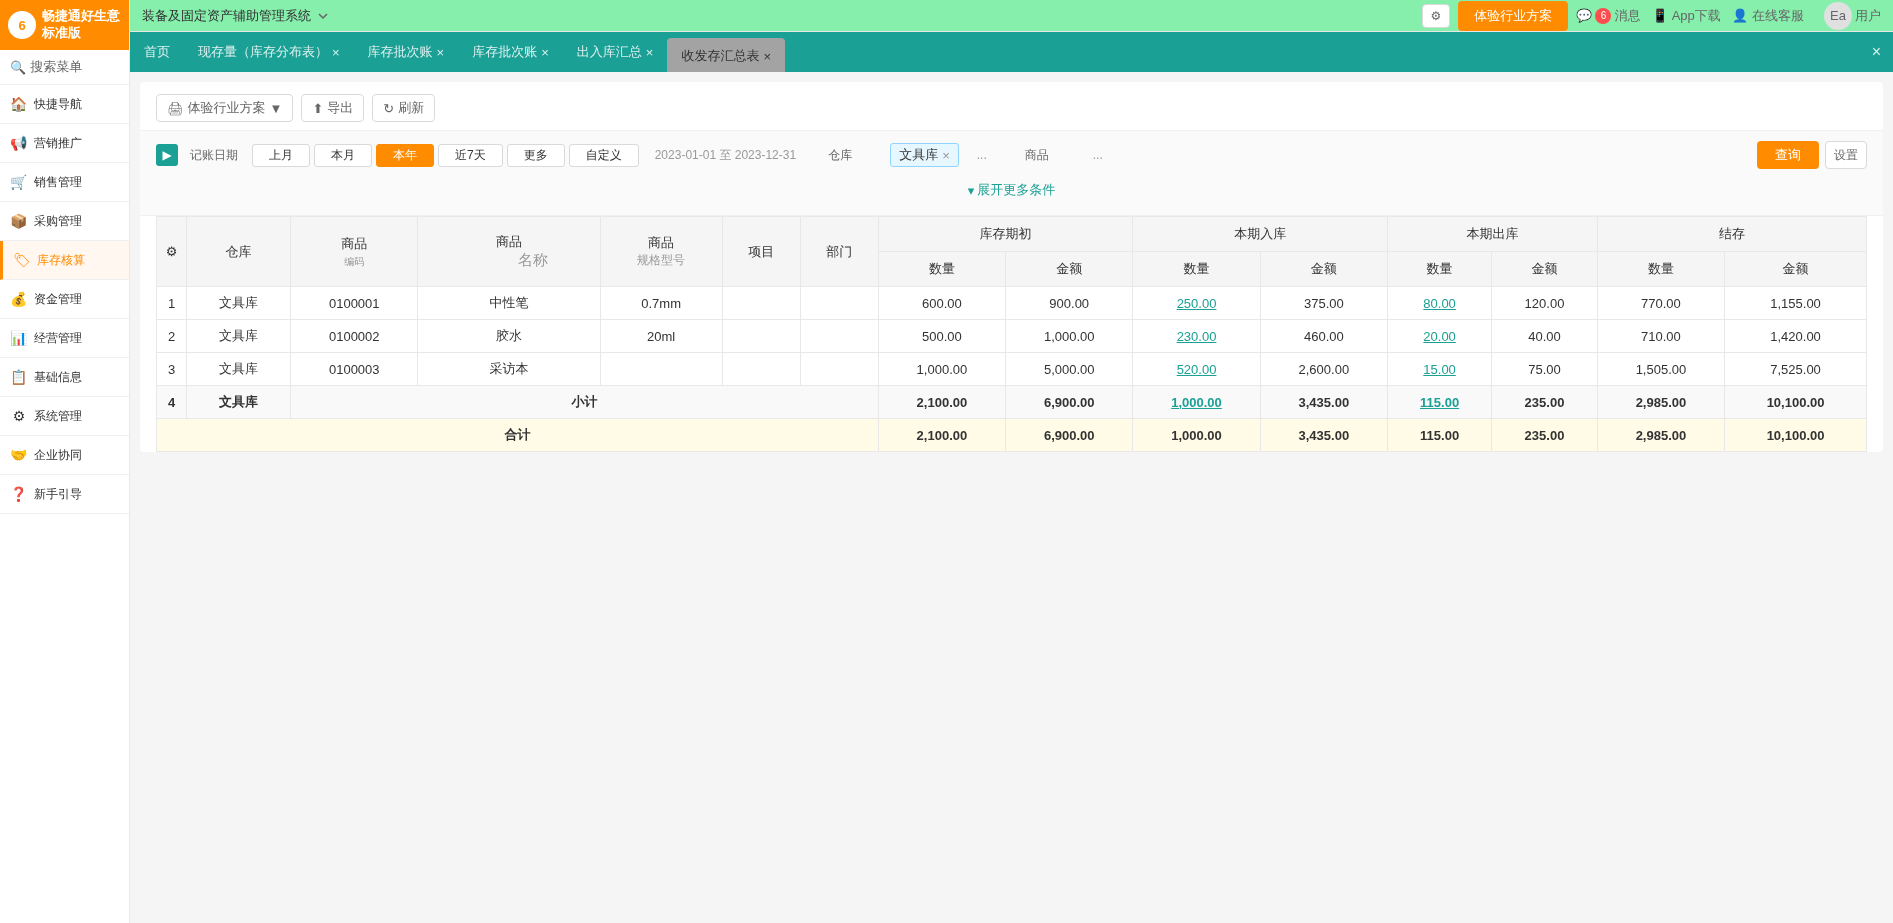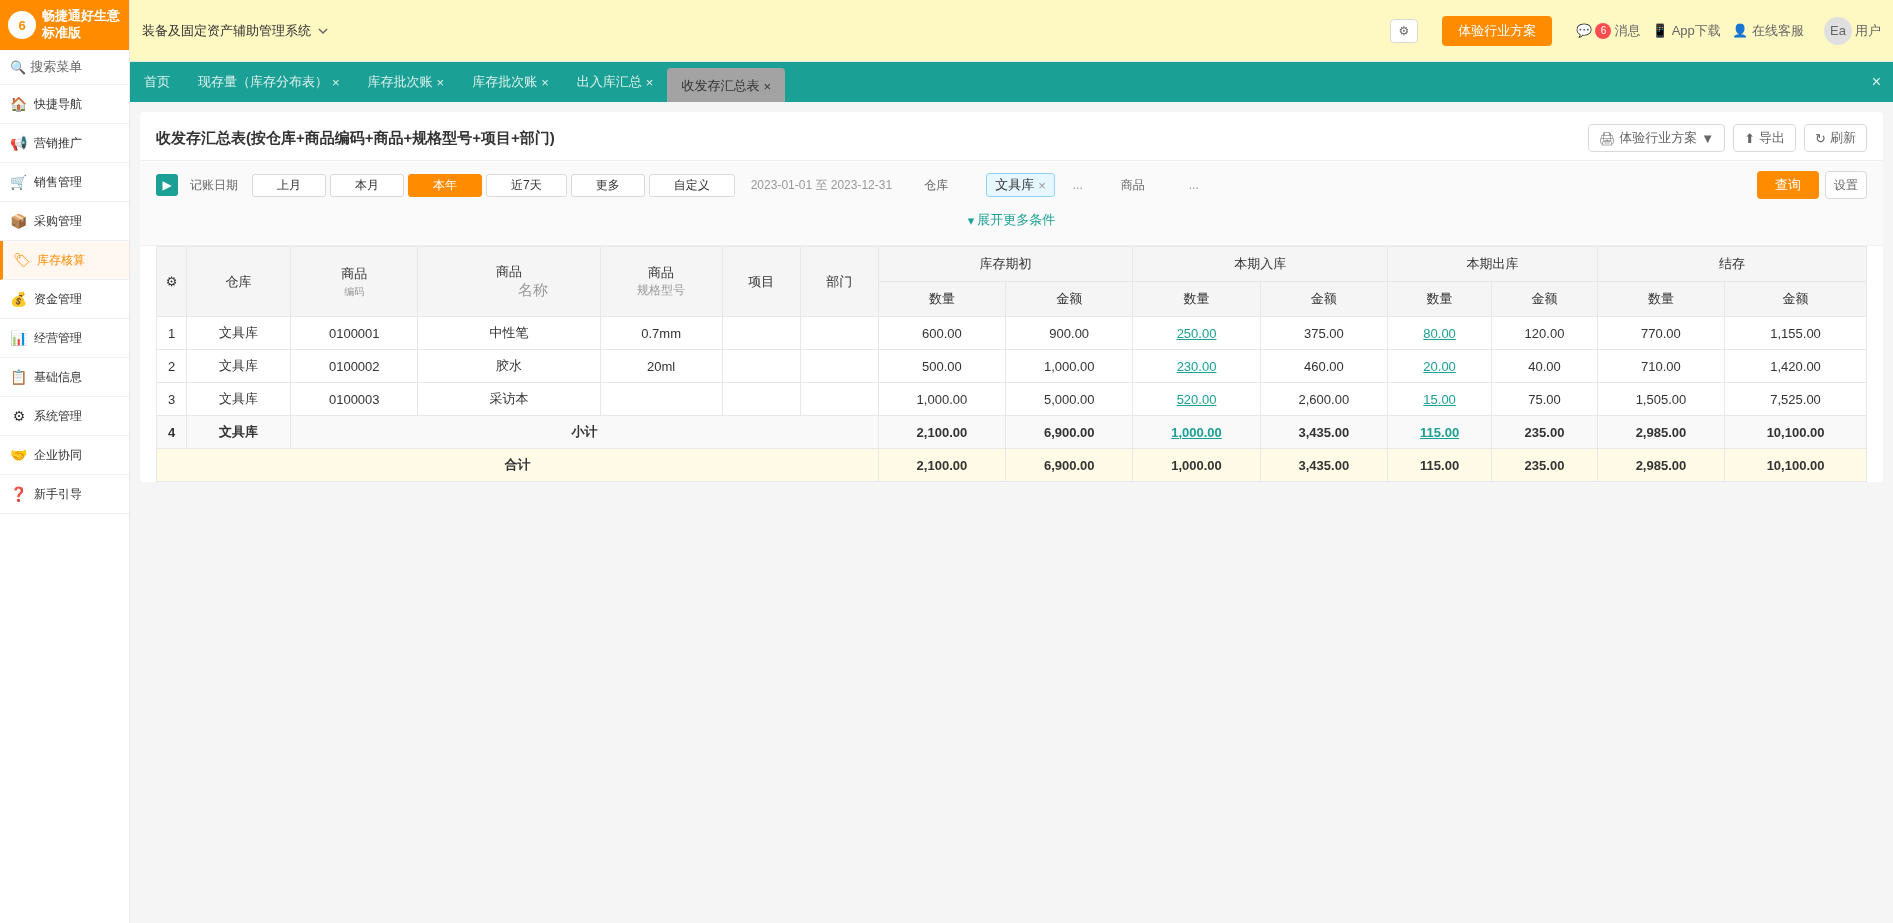--- a/index.html
+++ b/index.html
@@ -13,21 +13,21 @@
     .sidebar-search { padding: 8px 10px; display: flex; align-items: center; gap: 4px; color: #666; cursor: pointer; border-bottom: 1px solid #f0f0f0; }
     .sidebar-item { padding: 10px 10px; display: flex; align-items: center; gap: 6px; color: #333; cursor: pointer; border-bottom: 1px solid #f0f0f0; }
     .sidebar-item.active { background: #fff7f0; color: #ff8c00; border-left: 3px solid #ff8c00; }
     .sidebar-item .icon { width: 18px; height: 18px; display: flex; align-items: center; justify-content: center; flex-shrink: 0; font-size: 14px; }
     .sidebar-item-label { font-size: 12px; }
 
     
     .main { flex: 1; display: flex; flex-direction: column; overflow: hidden; }
 
     
-    .topbar { height: 62px; background: #fef9c3; display: flex; align-items: center; padding: 0 12px; gap: 24px; border-bottom: 1px solid #e8e8e8; flex-shrink: 0; }
+    .topbar { height: 32px; background: #86efac; display: flex; align-items: center; padding: 0 12px; gap: 8px; border-bottom: 1px solid #e8e8e8; flex-shrink: 0; }
     .topbar-title { font-size: 13px; color: #333; flex: 1; display: flex; align-items: center; gap: 6px; }
     .topbar-btn-orange { background: #ff8c00; color: #fff; border: none; border-radius: 4px; padding: 6px 16px; font-size: 13px; cursor: pointer; }
     .topbar-actions { display: flex; align-items: center; gap: 12px; color: #666; font-size: 12px; }
     .topbar-action-item { display: flex; align-items: center; gap: 3px; cursor: pointer; }
     .topbar-action-badge { background: #ff4d4f; color: #fff; border-radius: 50%; width: 16px; height: 16px; font-size: 10px; display: flex; align-items: center; justify-content: center; }
     .user-avatar { width: 28px; height: 28px; background: #e0e0e0; border-radius: 50%; display: flex; align-items: center; justify-content: center; font-size: 11px; color: #666; margin-left: 8px; }
 
     
     .tabbar { height: 40px; background: #1aa094; display: flex; align-items: center; padding: 0 0; flex-shrink: 0; overflow: hidden; }
     .tab { padding: 0 14px; height: 40px; display: flex; align-items: center; gap: 4px; color: rgba(255,255,255,0.85); cursor: pointer; font-size: 13px; white-space: nowrap; }
@@ -43,21 +43,21 @@
     .page-header { padding: 12px 16px 8px; border-bottom: 1px solid #f0f0f0; display: flex; align-items: center; justify-content: space-between; }
     .page-title { font-size: 15px; font-weight: bold; color: #333; }
     .page-header-actions { display: flex; align-items: center; gap: 8px; }
     .header-action-btn { display: flex; align-items: center; gap: 4px; padding: 4px 10px; border: 1px solid #d9d9d9; border-radius: 4px; background: #fff; cursor: pointer; color: #666; font-size: 12px; }
 
     
     .filter-bar { padding: 10px 16px; background: #fafafa; border-bottom: 1px solid #f0f0f0; }
     .filter-row { display: flex; align-items: center; gap: 12px; flex-wrap: wrap; }
     .filter-label { color: #666; font-size: 12px; min-width: 50px; }
     .filter-date-group { display: flex; align-items: center; gap: 4px; }
-    .filter-date-btn { padding: 2px 24px; border: 1px solid #d9d9d9; border-radius: 3px; background: #fff; cursor: pointer; font-size: 12px; color: #333; }
+    .filter-date-btn { padding: 2px 16px; border: 1px solid #d9d9d9; border-radius: 3px; background: #fff; cursor: pointer; font-size: 12px; color: #333; }
     .filter-date-btn.active { background: #ff8c00; color: #fff; border-color: #ff8c00; }
     .filter-date-range { font-size: 12px; color: #999; margin-left: 4px; }
     .filter-tag { display: flex; align-items: center; gap: 4px; background: #e6f7ff; border: 1px solid #91d5ff; border-radius: 3px; padding: 2px 8px; font-size: 12px; color: #333; }
     .filter-tag-close { cursor: pointer; color: #999; }
     .filter-more-btn { padding: 2px 6px; color: #999; font-size: 12px; cursor: pointer; }
     .query-btn { background: #ff8c00; color: #fff; border: none; border-radius: 4px; padding: 5px 18px; font-size: 13px; cursor: pointer; }
     .settings-btn { display: flex; align-items: center; gap: 2px; padding: 4px 8px; border: 1px solid #d9d9d9; border-radius: 4px; background: #fff; cursor: pointer; font-size: 12px; color: #666; }
     .expand-btn { display: flex; align-items: center; gap: 3px; color: #1aa094; font-size: 12px; cursor: pointer; justify-content: center; padding: 6px 0; }
 
     
@@ -194,21 +194,20 @@
       <span>收发存汇总表</span>
       <button class="tab-close-btn">×</button>
     </div>
     <div class="tabbar-close-all">×</div>
   </div>
 
   <div class="page-content">
     <div class="page-inner">
 
       <div class="page-header">
-        <div class="page-title">收发存汇总表(按仓库+商品编码+商品+规格型号+项目+部门)</div>
         <div class="page-header-actions">
           <button class="header-action-btn">
             <span>🖨</span>
             <span>体验行业方案</span>
             <span>▼</span>
           </button>
           <button class="header-action-btn">
             <span>⬆</span>
             <span>导出</span>
           </button>

